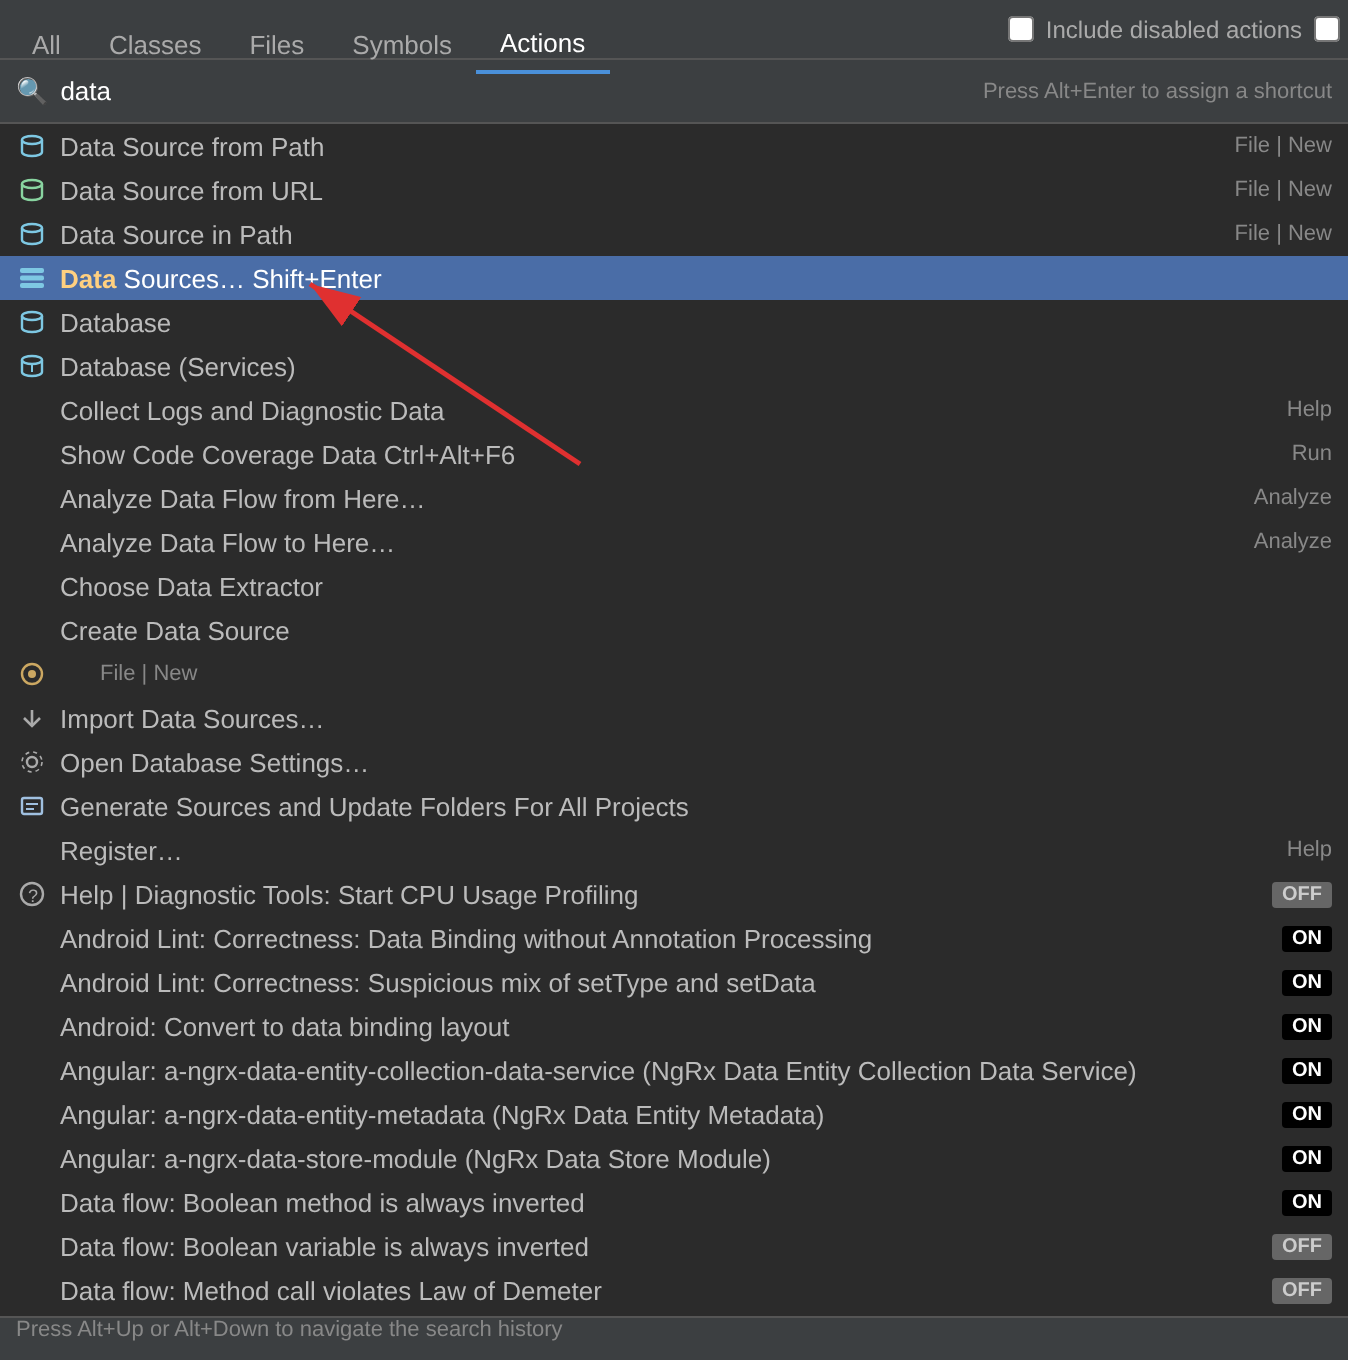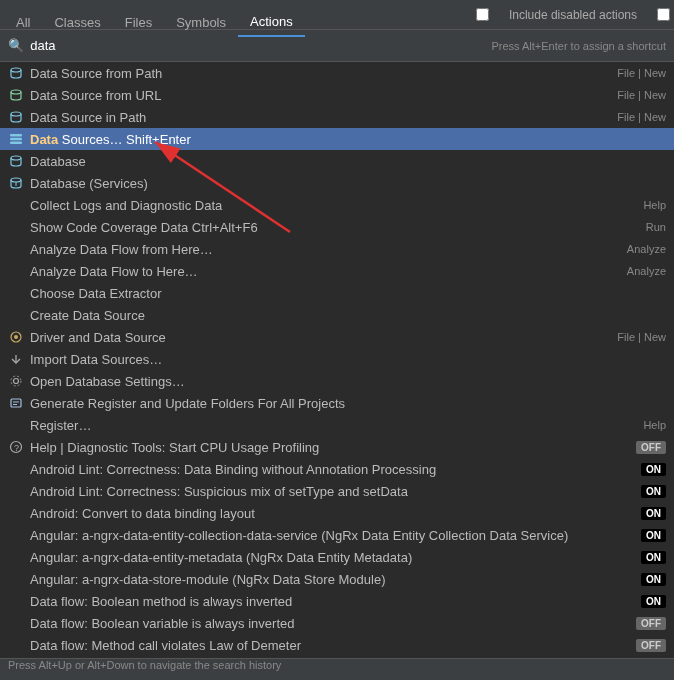--- a/index.html
+++ b/index.html
@@ -38,21 +38,21 @@
       color: #aaaaaa;
       font-size: 13px;
     }
     .tab.active {
       color: #ffffff;
       border-bottom: 2px solid #4a90d9;
     }
     .tab-include {
       display: flex;
       align-items: flex-start;
-      gap: 20px;
+      gap: 6px;
       font-size: 12px;
       color: #aaaaaa;
     }
     .tab-include input[type=checkbox] {
       accent-color: #4a90d9;
     }
 
     
     .search-bar {
       display: flex;
@@ -295,21 +295,20 @@
         <span class="item-icon"></span>
         <span class="item-label">Create Data Source</span>
       </div>
       <div class="result-item">
         <span class="item-icon">
           <svg width="14" height="14" viewBox="0 0 14 14">
             <circle cx="7" cy="7" r="5" fill="none" stroke="#cca862" stroke-width="1.2"></circle>
             <circle cx="7" cy="7" r="2" fill="#cca862"></circle>
           </svg>
         </span>
-        <span class="item-label">Driver and Data Source</span>
         <span class="item-meta">File | New</span>
       </div>
       <div class="result-item">
         <span class="item-icon">
           <svg width="14" height="14" viewBox="0 0 14 14">
             <polyline points="3,7 7,11 11,7" fill="none" stroke="#aaa" stroke-width="1.3"></polyline>
             <line x1="7" y1="3" x2="7" y2="11" stroke="#aaa" stroke-width="1.3"></line>
           </svg>
         </span>
         <span class="item-label">Import Data Sources…</span>
@@ -324,21 +323,21 @@
         <span class="item-label">Open Database Settings…</span>
       </div>
       <div class="result-item">
         <span class="item-icon">
           <svg width="14" height="14" viewBox="0 0 14 14">
             <rect x="2" y="3" width="10" height="8" rx="1" fill="none" stroke="#a0c0e0" stroke-width="1.2"></rect>
             <line x1="4" y1="6" x2="10" y2="6" stroke="#a0c0e0" stroke-width="1"></line>
             <line x1="4" y1="8.5" x2="8" y2="8.5" stroke="#a0c0e0" stroke-width="1"></line>
           </svg>
         </span>
-        <span class="item-label">Generate Register and Update Folders For All Projects</span>
+        <span class="item-label">Generate Sources and Update Folders For All Projects</span>
       </div>
       <div class="result-item">
         <span class="item-icon"></span>
         <span class="item-label">Register…</span>
         <span class="item-meta">Help</span>
       </div>
       <div class="result-item">
         <span class="item-icon">
           <svg width="14" height="14" viewBox="0 0 14 14">
             <circle cx="7" cy="7" r="5.5" fill="none" stroke="#aaa" stroke-width="1.2"></circle>

